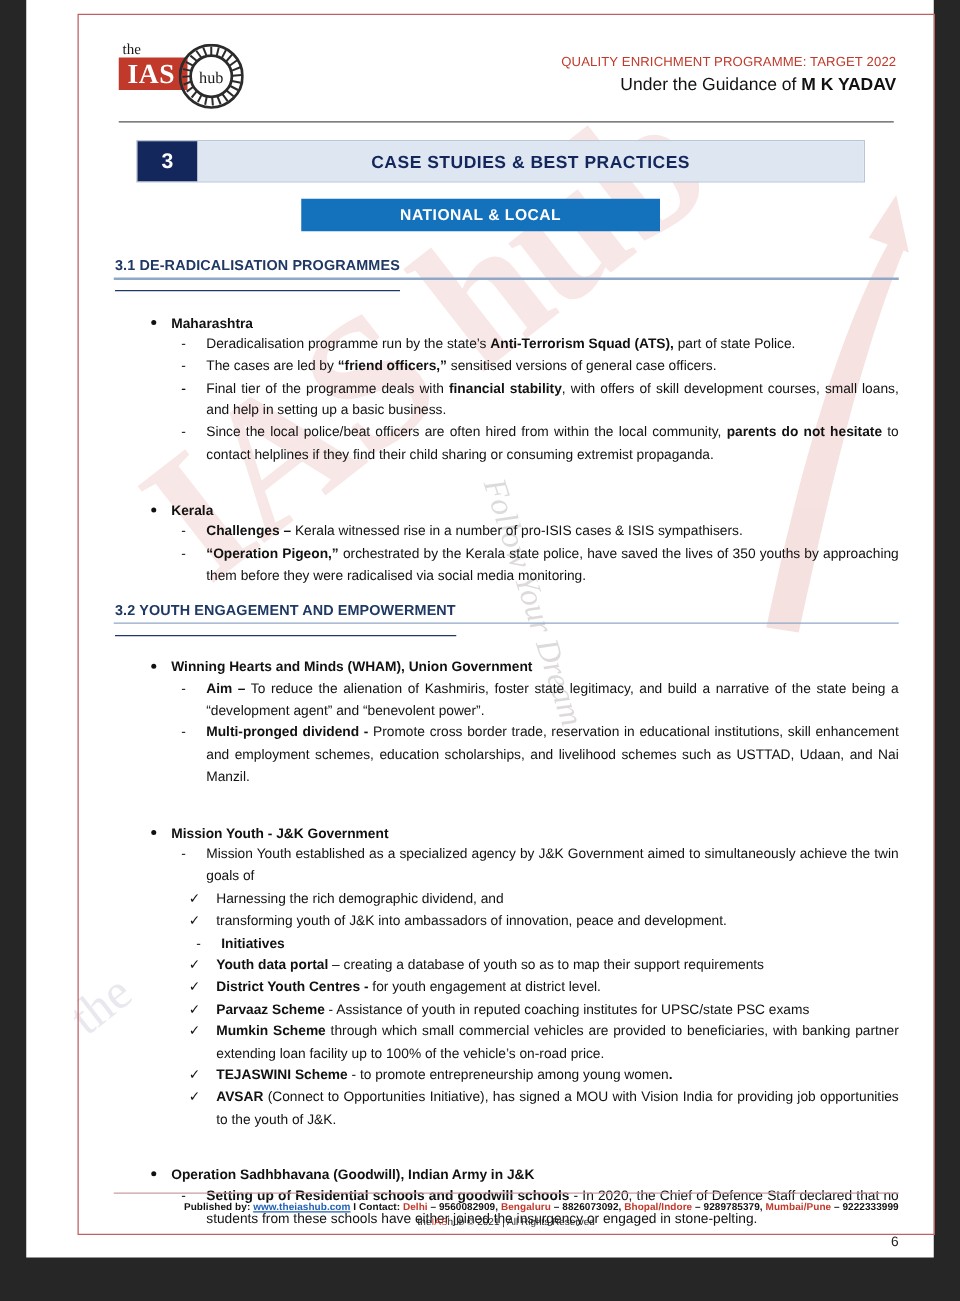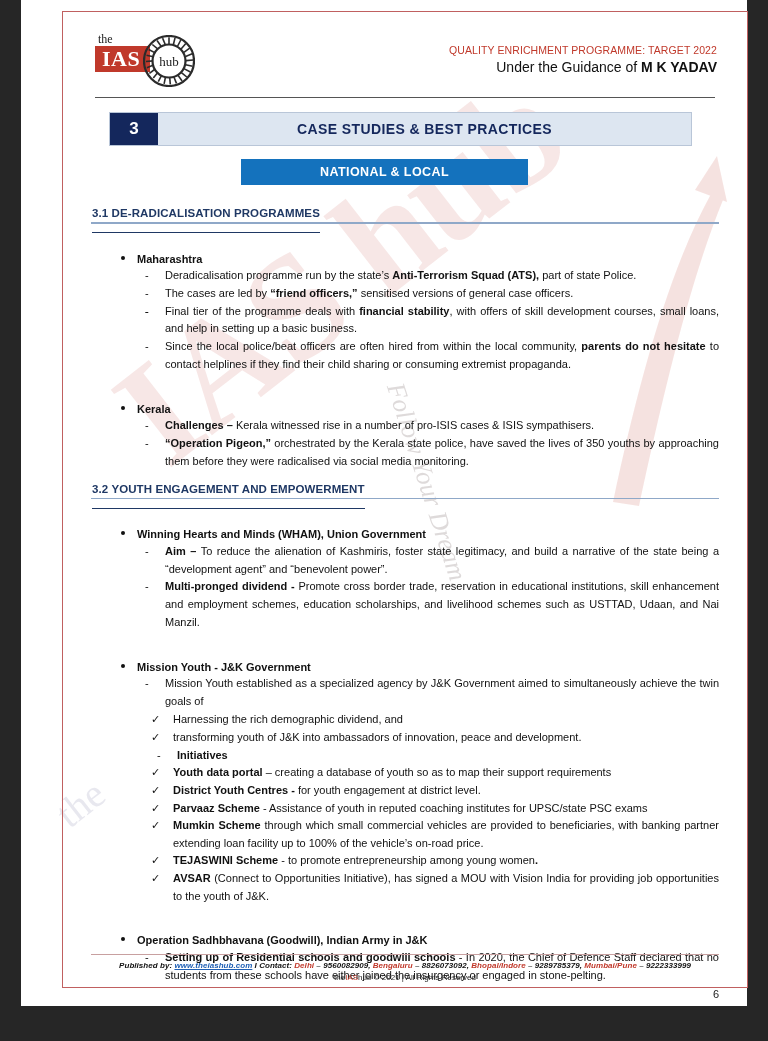--- a/index.html
+++ b/index.html
@@ -257,21 +257,21 @@
     position: absolute; z-index: 2;
     left: 70px; bottom: 24px;
     width: 628px;
   }
   .footer-rule {
     height: 1.5px; background: #c8a0a0;
     margin-bottom: 6px;
   }
   .f-line1 {
     font-size: 8px; font-weight: bold; color: #111;
-    text-align: center; letter-spacing: 0.05px; font-style: italic;
+    text-align: right; letter-spacing: 0.05px;
   }
   .f-line1 .lnk { color: #1f5fb4; text-decoration: underline; }
   .f-line1 .red { color: #c0392b; }
   .f-line2 {
     font-size: 8px; color: #222;
     text-align: center; margin-top: 3px;
   }
   .f-line2 .ias { color: #c0392b; }
   .page-num {
     position: absolute; right: 0; top: 34px;

